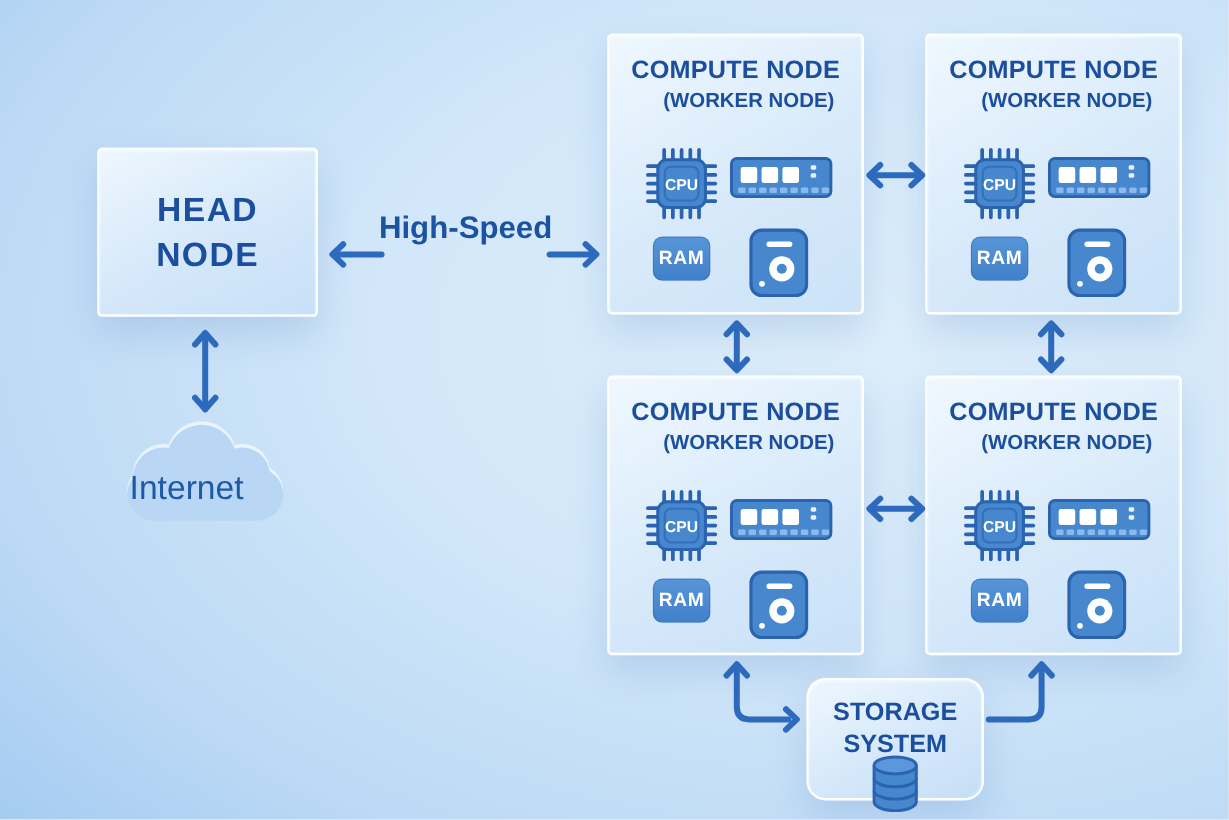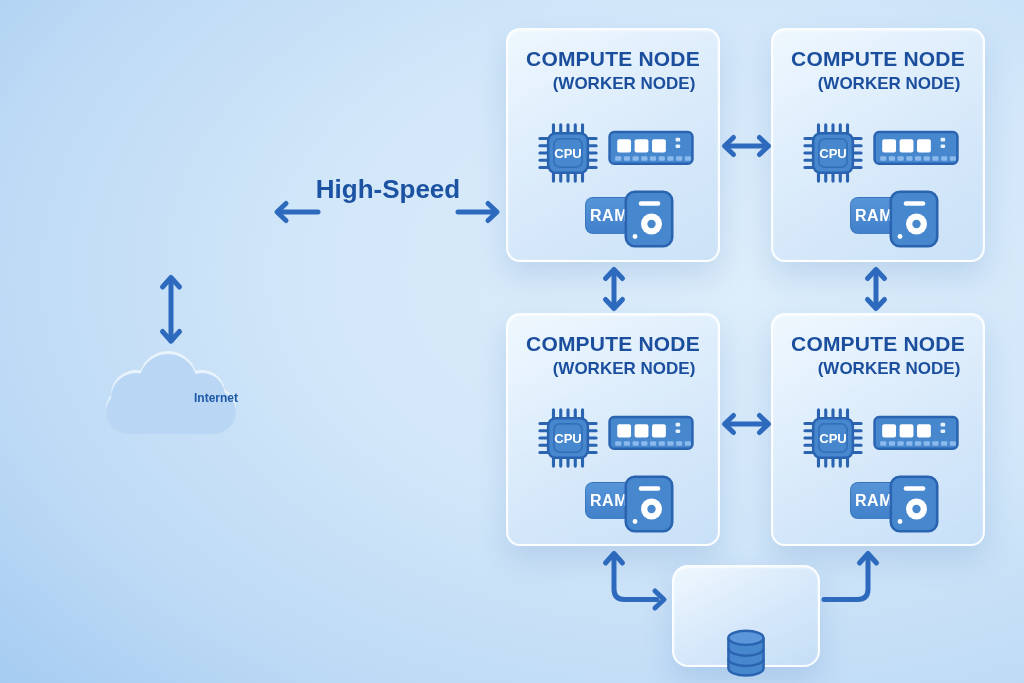--- a/index.html
+++ b/index.html
@@ -3,58 +3,62 @@
 <meta charset="utf-8">
 <style>
   html,body{margin:0;padding:0;background:#e8f1fa;}
   .stage{
     position:relative;width:1024px;height:683px;overflow:hidden;
     background:radial-gradient(130% 125% at 70% 40%,
       #ddeefb 0%, #d2e7f9 30%, #bcd9f5 56%, #9cc7f0 78%, #7fb1e9 100%);
     font-family:"Liberation Sans","DejaVu Sans",sans-serif;
   }
   .glass-card{
-    position:absolute;border-radius:14px;box-sizing:border-box;
+    position:absolute;border-radius:4px;box-sizing:border-box;
     border:2px solid rgba(255,255,255,0.9);
     background:linear-gradient(150deg, rgba(240,248,254,0.95) 0%, rgba(216,233,250,0.8) 55%, rgba(197,222,246,0.75) 100%);
     box-shadow:0 14px 30px rgba(62,112,183,0.18), inset 0 1px 2px rgba(255,255,255,0.65);
   }
   .head-card{left:81px;top:123px;width:184px;height:141px;display:flex;align-items:center;justify-content:center;}
   .head-title{font-size:28px;font-weight:bold;color:#1b4f9e;letter-spacing:1.2px;line-height:38px;text-align:center;white-space:pre-line;}
   .compute-card{width:214px;height:234px;}
   .card-title{margin-top:17px;text-align:center;font-size:21px;font-weight:bold;color:#1b4f9e;letter-spacing:0.2px;}
   .card-subtitle{margin-top:3px;text-align:center;font-size:17px;font-weight:bold;color:#1b4f9e;padding-left:22px;}
   .icon-abs{position:absolute;}
   .cpu-svg{left:29px;top:92px;width:62px;height:62px;}
   .ram-module-svg{left:100px;top:98px;width:86px;height:43px;}
   .ram-badge{
     left:36px;top:167px;width:48px;height:37px;border-radius:8px;
     background:linear-gradient(180deg,#5795d8 0%,#4181ca 100%);
     border:1px solid rgba(42,99,176,0.45);box-sizing:border-box;
     display:flex;align-items:center;justify-content:center;
-    color:#fff;font-weight:bold;font-size:16px;letter-spacing:0.5px;margin-left:41px;
+    color:#fff;font-weight:bold;font-size:16px;letter-spacing:0.5px;
   }
   .drive-svg{left:116px;top:160px;width:50px;height:58px;}
   .storage-card{left:672px;top:565px;width:148px;height:102px;border-radius:16px;}
   .storage-title{margin-top:13px;text-align:center;font-size:21px;font-weight:bold;color:#1b4f9e;line-height:27px;white-space:pre-line;}
   .db-svg{position:absolute;left:50%;bottom:-14px;transform:translateX(-50%);width:45px;height:51px;}
   .interconnect-label{position:absolute;left:311px;top:176px;width:154px;text-align:center;
     font-size:26px;font-weight:bold;color:#1c52a2;line-height:26px;}
   .cloud-svg{position:absolute;left:96px;top:346px;width:150px;height:96px;}
-  .internet-label{position:absolute;left:108px;top:391px;width:130px;text-align:right;
-    font-size:12px;color:#1e59a8;font-weight:bold;}
+  .internet-label{position:absolute;left:108px;top:391px;width:130px;text-align:left;
+    font-size:28px;color:#1e59a8;font-weight:normal;}
   .arrows{position:absolute;left:0;top:0;width:1024px;height:683px;pointer-events:none;}
   .arrows path{stroke:#2d6abe;stroke-width:5;fill:none;stroke-linecap:round;stroke-linejoin:round;}
   svg text{font-family:"Liberation Sans","DejaVu Sans",sans-serif;}
 </style>
 </head>
 <body>
 
 <div class="stage">
 
+  <div class="glass-card head-card">
+    <div class="head-title">HEAD
+NODE</div>
+  </div>
 
   <svg class="cloud-svg" viewBox="0 0 150 96">
     <g fill="#f0f7fe" opacity="0.85" transform="translate(0,-3)">
       <circle cx="40" cy="52" r="25"></circle>
         <circle cx="72" cy="37" r="29"></circle>
       <circle cx="106" cy="50" r="23"></circle>
         <rect x="10" y="44" width="130" height="44" rx="22"></rect>
     </g>
     <g fill="#b9d7f4">
       <circle cx="40" cy="52" r="25"></circle>
@@ -243,20 +247,22 @@
     <svg class="icon-abs drive-svg" viewBox="0 0 50 58">
       <rect x="1.8" y="1.8" width="46.4" height="54.4" rx="9" fill="#4687ce" stroke="#2a63b0" stroke-width="2.6"></rect>
       <path d="M17 13.5h17" stroke="#ffffff" stroke-width="4.6" stroke-linecap="round"></path>
       <circle cx="27.5" cy="34" r="10.5" fill="#ffffff"></circle>
       <circle cx="27.5" cy="34" r="4.2" fill="#4687ce"></circle>
       <circle cx="11" cy="46.5" r="2.4" fill="#ffffff"></circle>
     </svg>
   </div>
 
   <div class="glass-card storage-card">
+    <div class="storage-title">STORAGE
+SYSTEM</div>
     <svg class="db-svg" viewBox="0 0 46 52">
       <path d="M5 10 v31 a18 7.5 0 0 0 36 0 v-31" fill="#4687ce" stroke="#2a63b0" stroke-width="2.5"></path>
       <ellipse cx="23" cy="10" rx="18" ry="7.2" fill="#5b97da" stroke="#2a63b0" stroke-width="2.5"></ellipse>
       <path d="M5 21 a18 7.2 0 0 0 36 0" fill="none" stroke="#2a63b0" stroke-width="2.5"></path>
       <path d="M5 31.5 a18 7.2 0 0 0 36 0" fill="none" stroke="#2a63b0" stroke-width="2.5"></path>
     </svg>
   </div>
 
   <svg class="arrows" viewBox="0 0 1024 683">
     <g>

